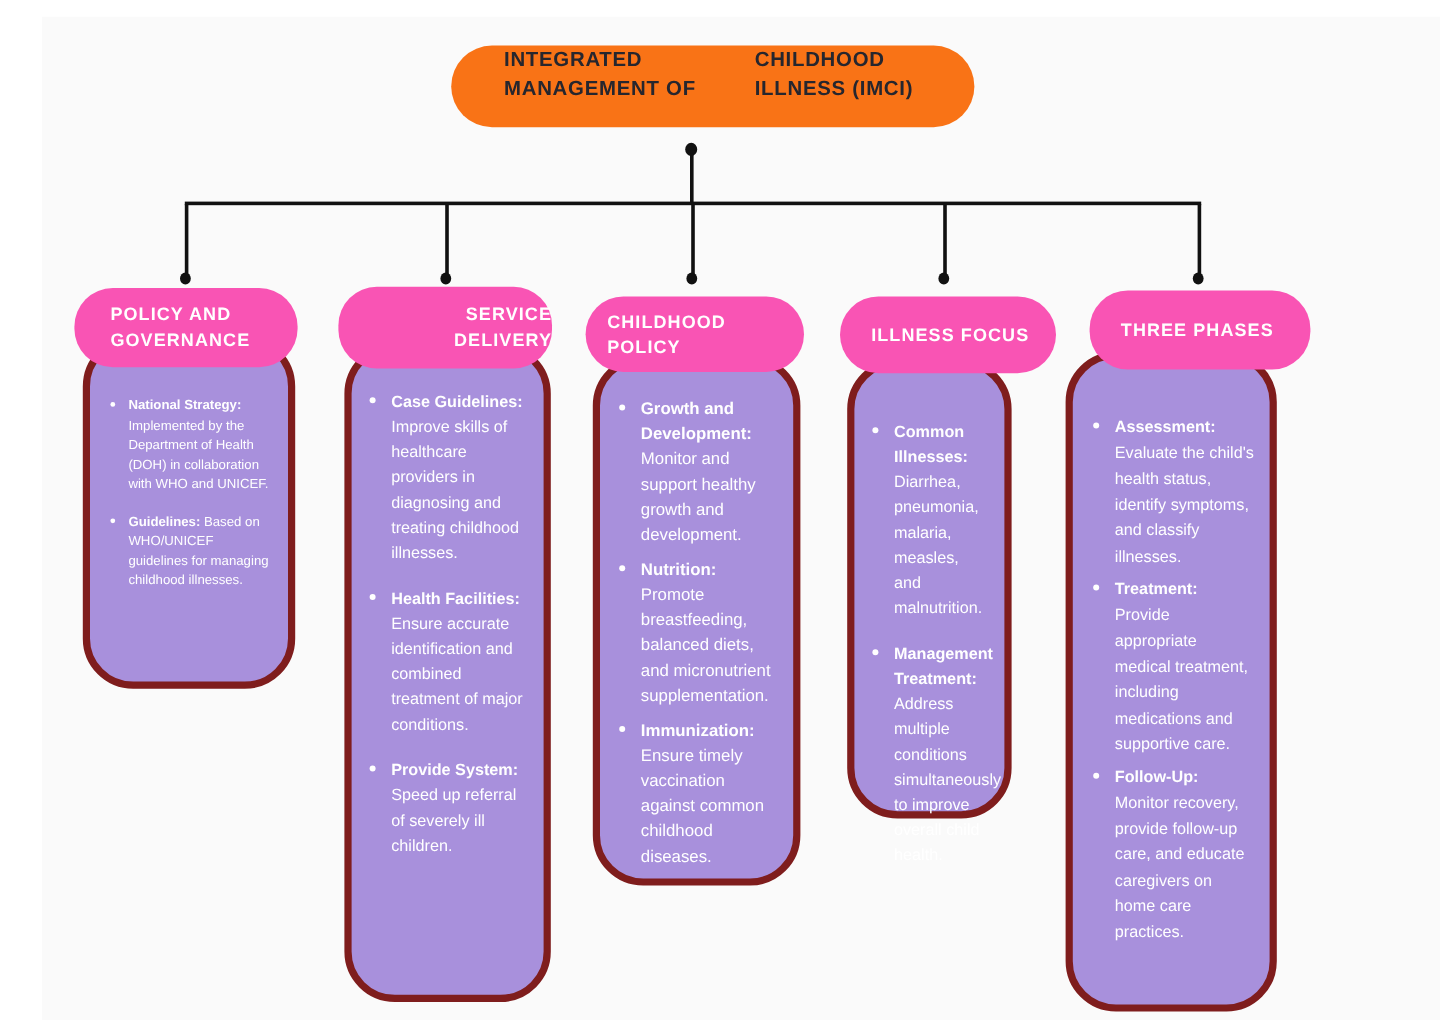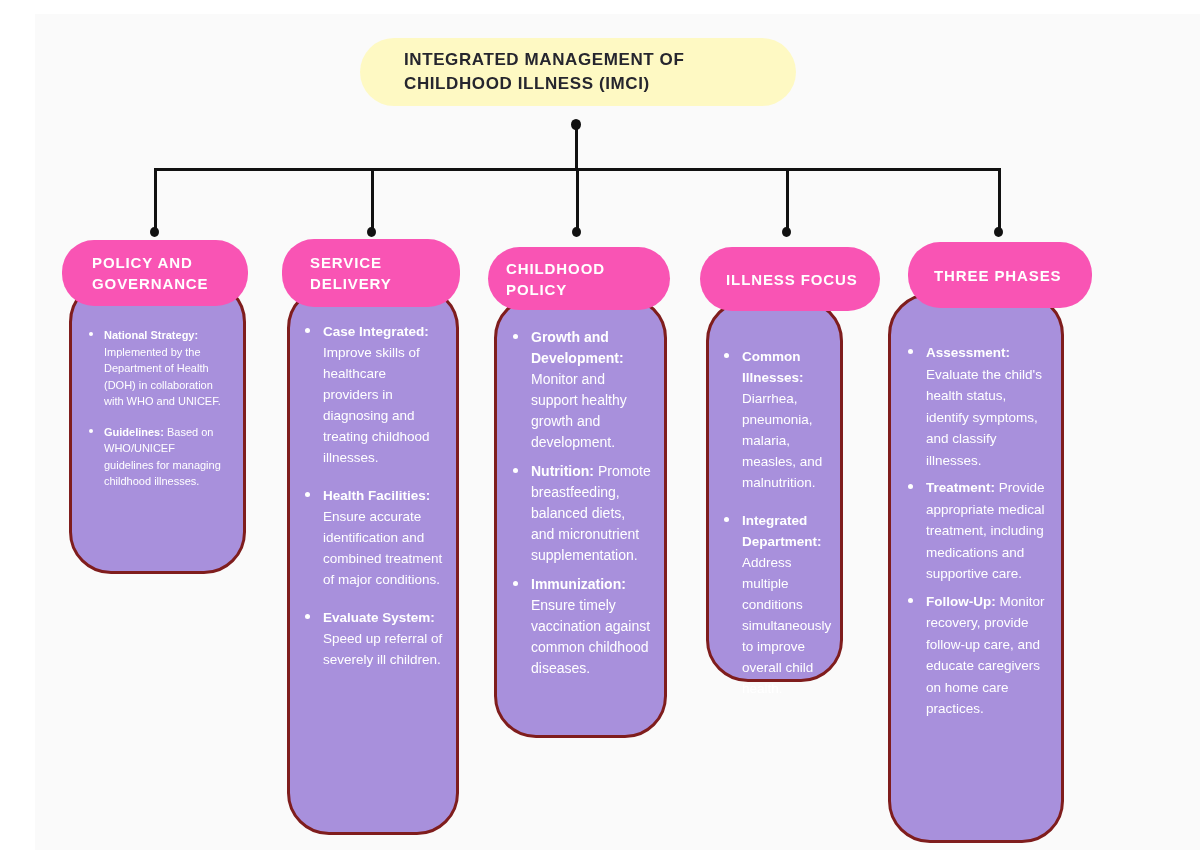--- a/index.html
+++ b/index.html
@@ -5,23 +5,23 @@
   html,body { margin:0; padding:0; background:#ffffff; }
   #canvas {
     position:relative; width:1200px; height:850px; background:#fafafa;
     font-family:"Liberation Sans", sans-serif; overflow:hidden;
   }
   .strip-top { position:absolute; left:0; top:0; width:1200px; height:14px; background:#ffffff; }
   .strip-left { position:absolute; left:0; top:0; width:35px; height:850px; background:#ffffff; }
 
   
   .title-pill {
-    position:absolute; left:360px; top:38px; width:436px; height:68px;
-    background:#fef9c3; border-radius:34px;
-    display:flex; flex-direction:column; justify-content:center;
+    position:absolute; left:376px; top:38px; width:436px; height:68px;
+    background:#f97316; border-radius:34px;
+    display:flex; justify-content:center;
     padding-left:44px; box-sizing:border-box;
   }
   .title-line {
     color:#26262e; font-size:17px; font-weight:700; letter-spacing:0.6px; line-height:24px;
   }
 
   
   .line { position:absolute; background:#111111; }
   .dot { position:absolute; background:#111111; border-radius:50%; }
   #dot-root { left:571px; top:119px; width:10px; height:11px; }
@@ -34,38 +34,38 @@
   #bdot-1 { left:150px; } #bdot-2 { left:367px; } #bdot-3 { left:572px; }
   #bdot-4 { left:782px; } #bdot-5 { left:994px; }
 
   
   .hd {
     position:absolute; z-index:2; background:#f954b4; border-radius:32px;
     color:#ffffff; font-size:15px; font-weight:700; letter-spacing:0.9px;
     display:flex; align-items:center; box-sizing:border-box; line-height:21px;
   }
   .bd {
-    position:absolute; z-index:1; background:#a890dc; border:3px solid #7f1d1d;
+    position:absolute; z-index:1; background:#a890dc; border:6px solid #7f1d1d;
     border-radius:42px; box-sizing:border-box; color:#ffffff;
   }
   .items { list-style:none; margin:0; box-sizing:border-box; }
   .items li { position:relative; padding-left:21px; margin-bottom:17px; }
   .items li:before {
     content:""; position:absolute; left:3px; top:7px; width:5px; height:5px;
     border-radius:50%; background:#ffffff;
   }
   .lbl { font-weight:700; }
 
   .c1 .hd { left:62px;  top:240px; width:186px; height:66px; padding-left:30px; }
   .c1 .bd { left:69px;  top:280px; width:177px; height:294px; }
   .c1 .items { padding:44px 16px 0 14px; font-size:11px;   line-height:16.5px; }
   .c1 .items li { margin-bottom:14px; padding-left:18px; }
   .c1 .items li:before { top:5px; width:4px; height:4px; }
 
-  .c2 .hd { left:282px; top:239px; width:178px; height:68px; padding-left:28px; }
+  .c2 .hd { left:282px; top:239px; width:178px; height:68px; padding-left:28px;text-align:right; }
   .c2 .bd { left:287px; top:286px; width:172px; height:549px; }
   .c2 .items { padding:32px 12px 0 12px; font-size:13.5px; line-height:21px; }
 
   .c3 .hd { left:488px; top:247px; width:182px; height:63px; padding-left:18px; }
   .c3 .bd { left:494px; top:296px; width:173px; height:442px; }
   .c3 .items { padding:28px 12px 0 13px; font-size:14px; line-height:21px; }
   .c3 .items li { margin-bottom:8px; }
 
   .c4 .hd { left:700px; top:247px; width:180px; height:64px; padding-left:26px; }
   .c4 .bd { left:706px; top:299px; width:137px; height:383px; }
@@ -109,44 +109,44 @@
         <li><span class="lbl">National Strategy:</span> <span class="txt">Implemented by the Department of Health (DOH) in collaboration with WHO and UNICEF.</span></li>
         <li><span class="lbl">Guidelines:</span> <span class="txt">Based on WHO/UNICEF guidelines for managing childhood illnesses.</span></li>
       </ul>
     </div>
   </div>
 
   <div class="card c2">
     <div class="hd">SERVICE DELIVERY</div>
     <div class="bd">
       <ul class="items">
-        <li><span class="lbl">Case Integrated:</span> <span class="txt">Improve skills of healthcare providers in diagnosing and treating childhood illnesses.</span></li>
+        <li><span class="lbl">Case Guidelines:</span> <span class="txt">Improve skills of healthcare providers in diagnosing and treating childhood illnesses.</span></li>
         <li><span class="lbl">Health Facilities:</span> <span class="txt">Ensure accurate identification and combined treatment of major conditions.</span></li>
-        <li><span class="lbl">Evaluate System:</span> <span class="txt">Speed up referral of severely ill children.</span></li>
+        <li><span class="lbl">Provide System:</span> <span class="txt">Speed up referral of severely ill children.</span></li>
       </ul>
     </div>
   </div>
 
   <div class="card c3">
     <div class="hd">CHILDHOOD POLICY</div>
     <div class="bd">
       <ul class="items">
         <li><span class="lbl">Growth and Development:</span> <span class="txt">Monitor and support healthy growth and development.</span></li>
         <li><span class="lbl">Nutrition:</span> <span class="txt">Promote breastfeeding, balanced diets, and micronutrient supplementation.</span></li>
         <li><span class="lbl">Immunization:</span> <span class="txt">Ensure timely vaccination against common childhood diseases.</span></li>
       </ul>
     </div>
   </div>
 
   <div class="card c4">
     <div class="hd">ILLNESS FOCUS</div>
     <div class="bd">
       <ul class="items">
         <li><span class="lbl">Common Illnesses:</span> <span class="txt">Diarrhea, pneumonia, malaria, measles, and malnutrition.</span></li>
-        <li><span class="lbl">Integrated Department:</span> <span class="txt">Address multiple conditions simultaneously to improve overall child health.</span></li>
+        <li><span class="lbl">Management Treatment:</span> <span class="txt">Address multiple conditions simultaneously to improve overall child health.</span></li>
       </ul>
     </div>
   </div>
 
   <div class="card c5">
     <div class="hd">THREE PHASES</div>
     <div class="bd">
       <ul class="items">
         <li><span class="lbl">Assessment:</span> <span class="txt">Evaluate the child's health status, identify symptoms, and classify illnesses.</span></li>
         <li><span class="lbl">Treatment:</span> <span class="txt">Provide appropriate medical treatment, including medications and supportive care.</span></li>

